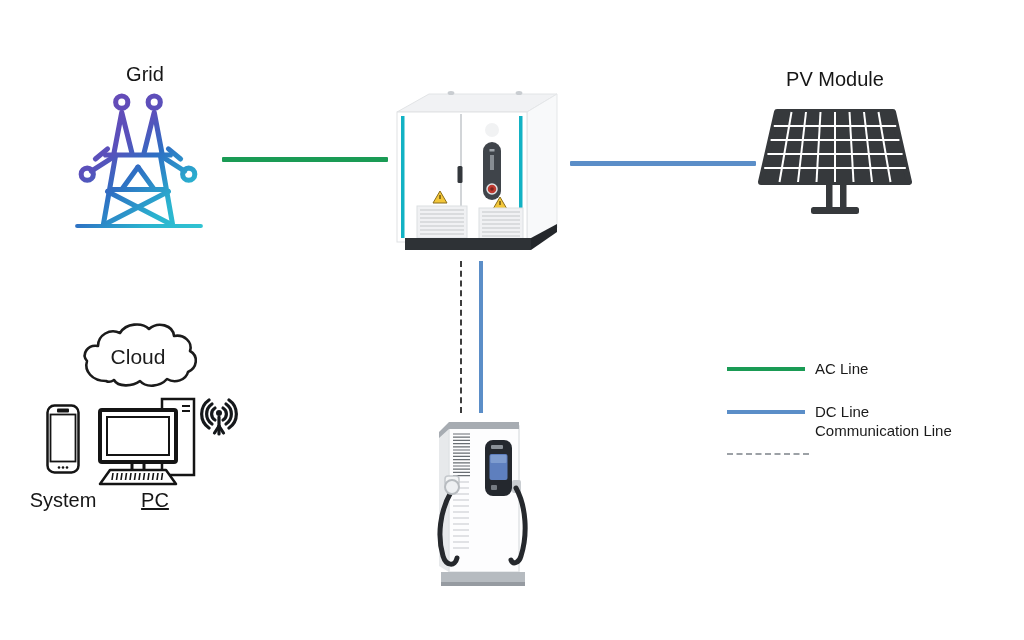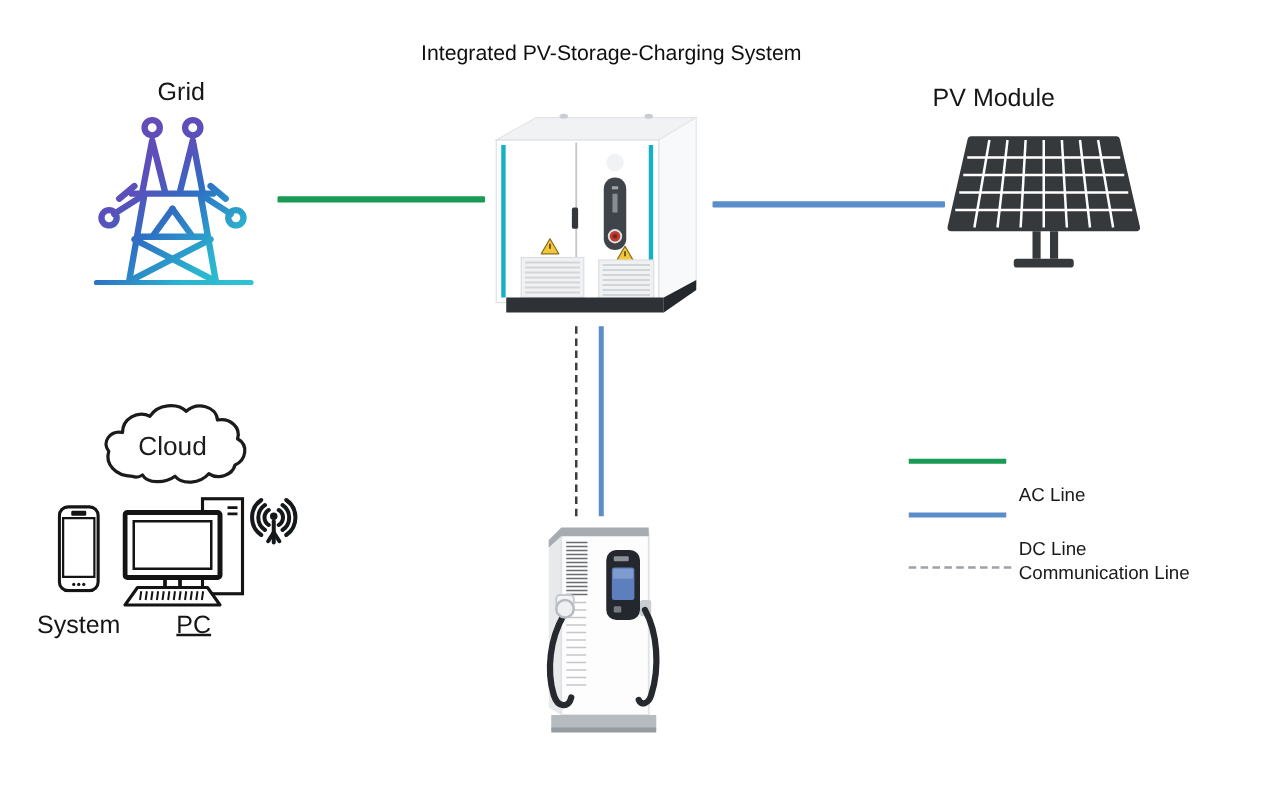--- a/index.html
+++ b/index.html
@@ -10,29 +10,28 @@
   .abs{position:absolute;}
   .lbl{font-size:20px;color:#161616;text-align:center;white-space:nowrap;}
   .title{font-size:17px;color:#0f0f0f;text-align:center;white-space:nowrap;}
   .hline{position:absolute;height:5px;border-radius:1px;}
   .ac{background:#1a9b55;}
   .dc{background:#5b8ec8;}
   .vline-dc{position:absolute;width:4px;background:#5b8ec8;}
   .vline-comm{position:absolute;width:0;border-left:2px dashed #3d3d3d;}
   .legend-line{position:absolute;height:4px;}
   .legend-dash{position:absolute;width:82px;height:0;border-top:2px dashed #9ca1a6;}
-  .legend-lbl{position:absolute;font-size:15px;color:#1a1a1a;white-space:nowrap;margin-top:28px;}
+  .legend-lbl{position:absolute;font-size:15px;color:#1a1a1a;white-space:nowrap;}
   svg{display:block;}
 </style>
 </head>
 <body>
 
 <div id="canvas">
 
-  <div class="abs title" style="left:282px;top:33px;width:414px;">Integrated PV-Storage-Charging System</div>
 
   <div class="abs lbl" style="left:95px;top:63px;width:100px;">Grid</div>
   <svg class="abs" style="left:72px;top:90px;" width="134" height="140" viewBox="0 0 130 138">
     <defs>
       <linearGradient id="tg" gradientUnits="userSpaceOnUse" x1="0" y1="0" x2="120" y2="140">
         <stop offset="0" stop-color="#6f47b5"></stop>
         <stop offset="0.38" stop-color="#5a50bb"></stop>
         <stop offset="0.55" stop-color="#2e6fc3"></stop>
         <stop offset="0.8" stop-color="#2ab3cf"></stop>
         <stop offset="1" stop-color="#30c3d2"></stop>
@@ -88,21 +87,21 @@
     <rect x="24" y="124" width="50" height="32" fill="#f0f1f3" stroke="#dcdfe2" stroke-width="1"></rect>
     <path d="M27,128 h44 M27,132 h44 M27,136 h44 M27,140 h44 M27,144 h44 M27,148 h44 M27,152 h44" stroke="#d2d5d8" stroke-width="1.5"></path>
     <rect x="86" y="126" width="44" height="32" fill="#f0f1f3" stroke="#dcdfe2" stroke-width="1"></rect>
     <path d="M89,130 h38 M89,134 h38 M89,138 h38 M89,142 h38 M89,146 h38 M89,150 h38 M89,154 h38" stroke="#d2d5d8" stroke-width="1.5"></path>
     <rect x="12" y="156" width="126" height="12" fill="#2e3236"></rect>
     <polygon points="138,156 164,142 164,150 138,168" fill="#24272b"></polygon>
   </svg>
 
   <div class="hline dc" style="left:570px;top:161px;width:186px;"></div>
 
-  <div class="abs lbl" style="left:717px;top:68px;width:156px;">PV Module</div>
+  <div class="abs lbl" style="left:757px;top:68px;width:156px;">PV Module</div>
   <svg class="abs" style="left:755px;top:108px;" width="160" height="118" viewBox="0 0 160 118">
     <path d="M22,4 L138,4 L154,74 L6,74 Z" fill="#36393c" stroke="#36393c" stroke-width="6" stroke-linejoin="round"></path>
     <g stroke="#ffffff" stroke-width="2">
       <line x1="18.8" y1="18" x2="141.2" y2="18"></line>
       <line x1="15.6" y1="32" x2="144.4" y2="32"></line>
       <line x1="12.4" y1="46" x2="147.6" y2="46"></line>
       <line x1="9.2" y1="60" x2="150.8" y2="60"></line>
       <line x1="36.5" y1="4" x2="24.5" y2="74"></line>
       <line x1="51" y1="4" x2="43" y2="74"></line>
       <line x1="65.5" y1="4" x2="61.5" y2="74"></line>

